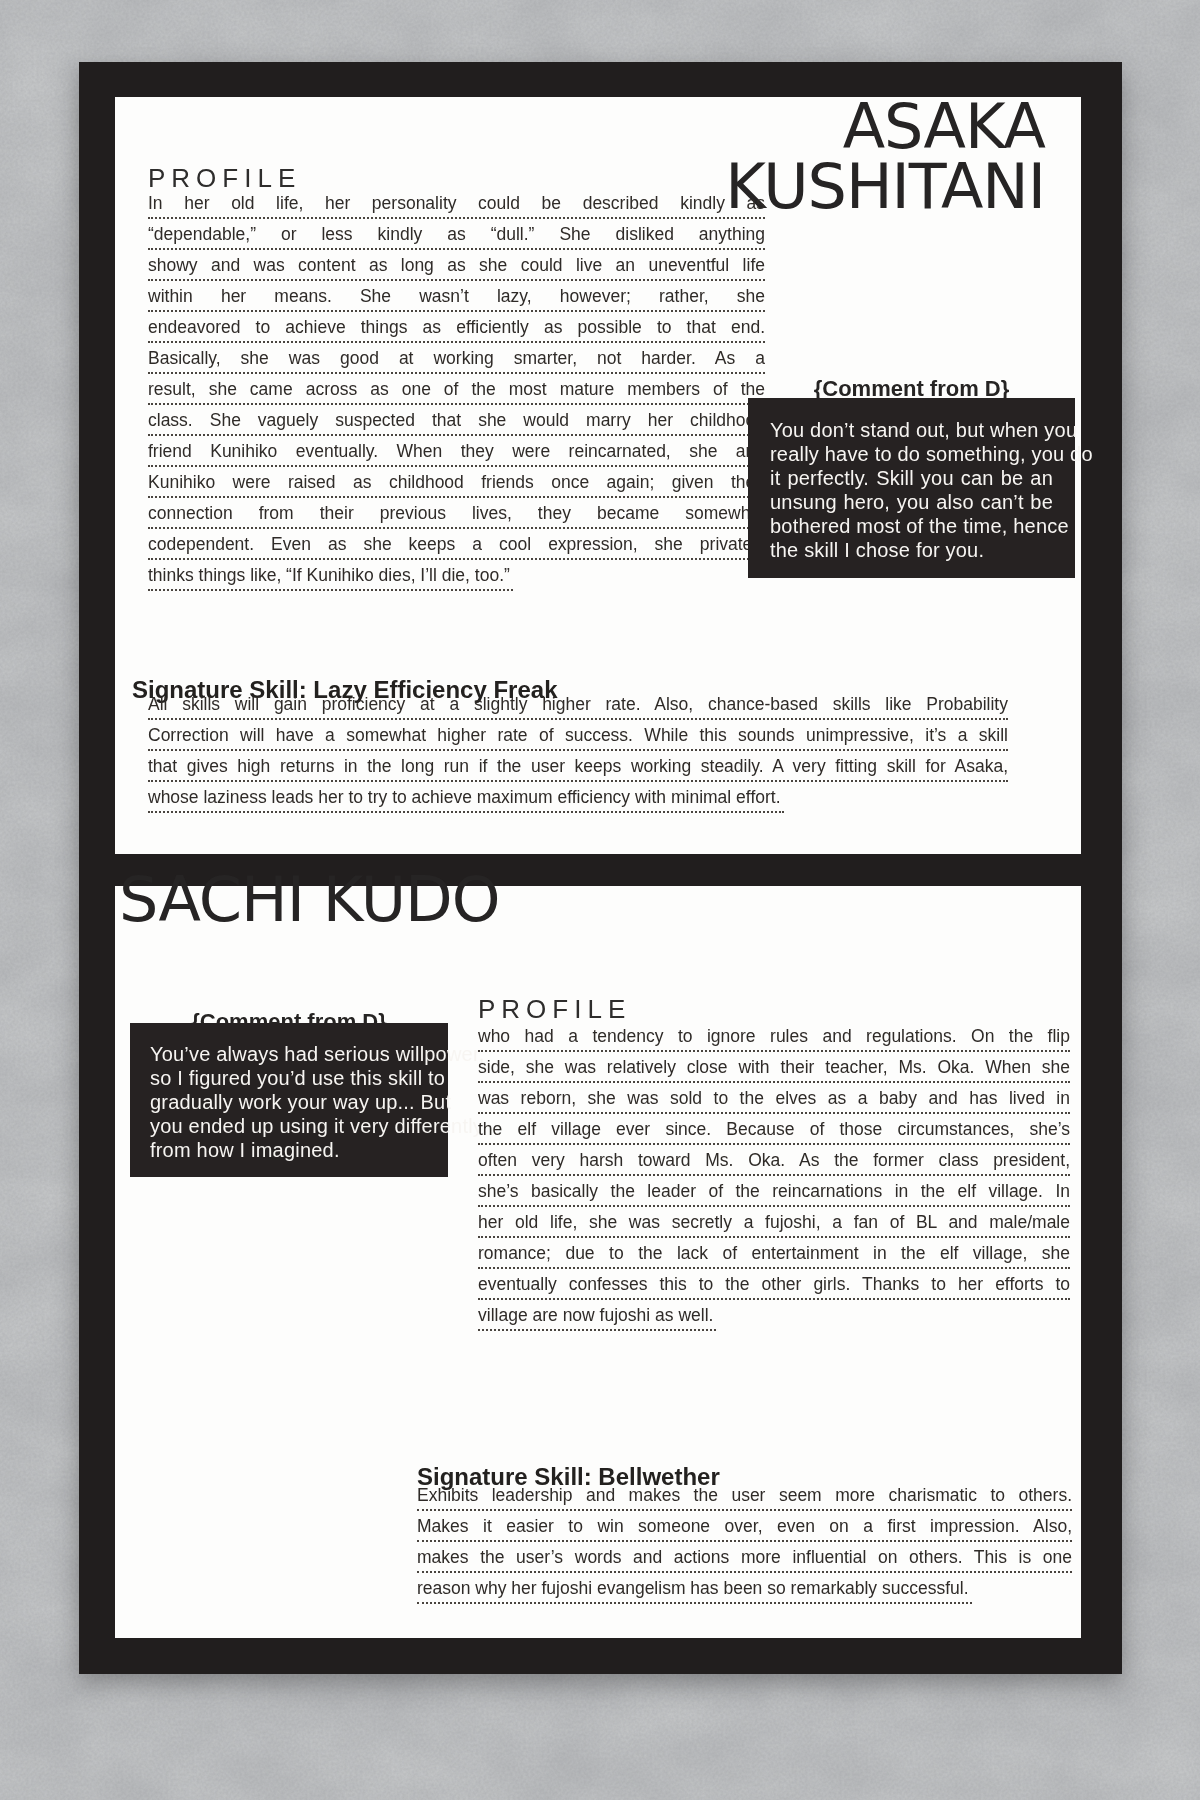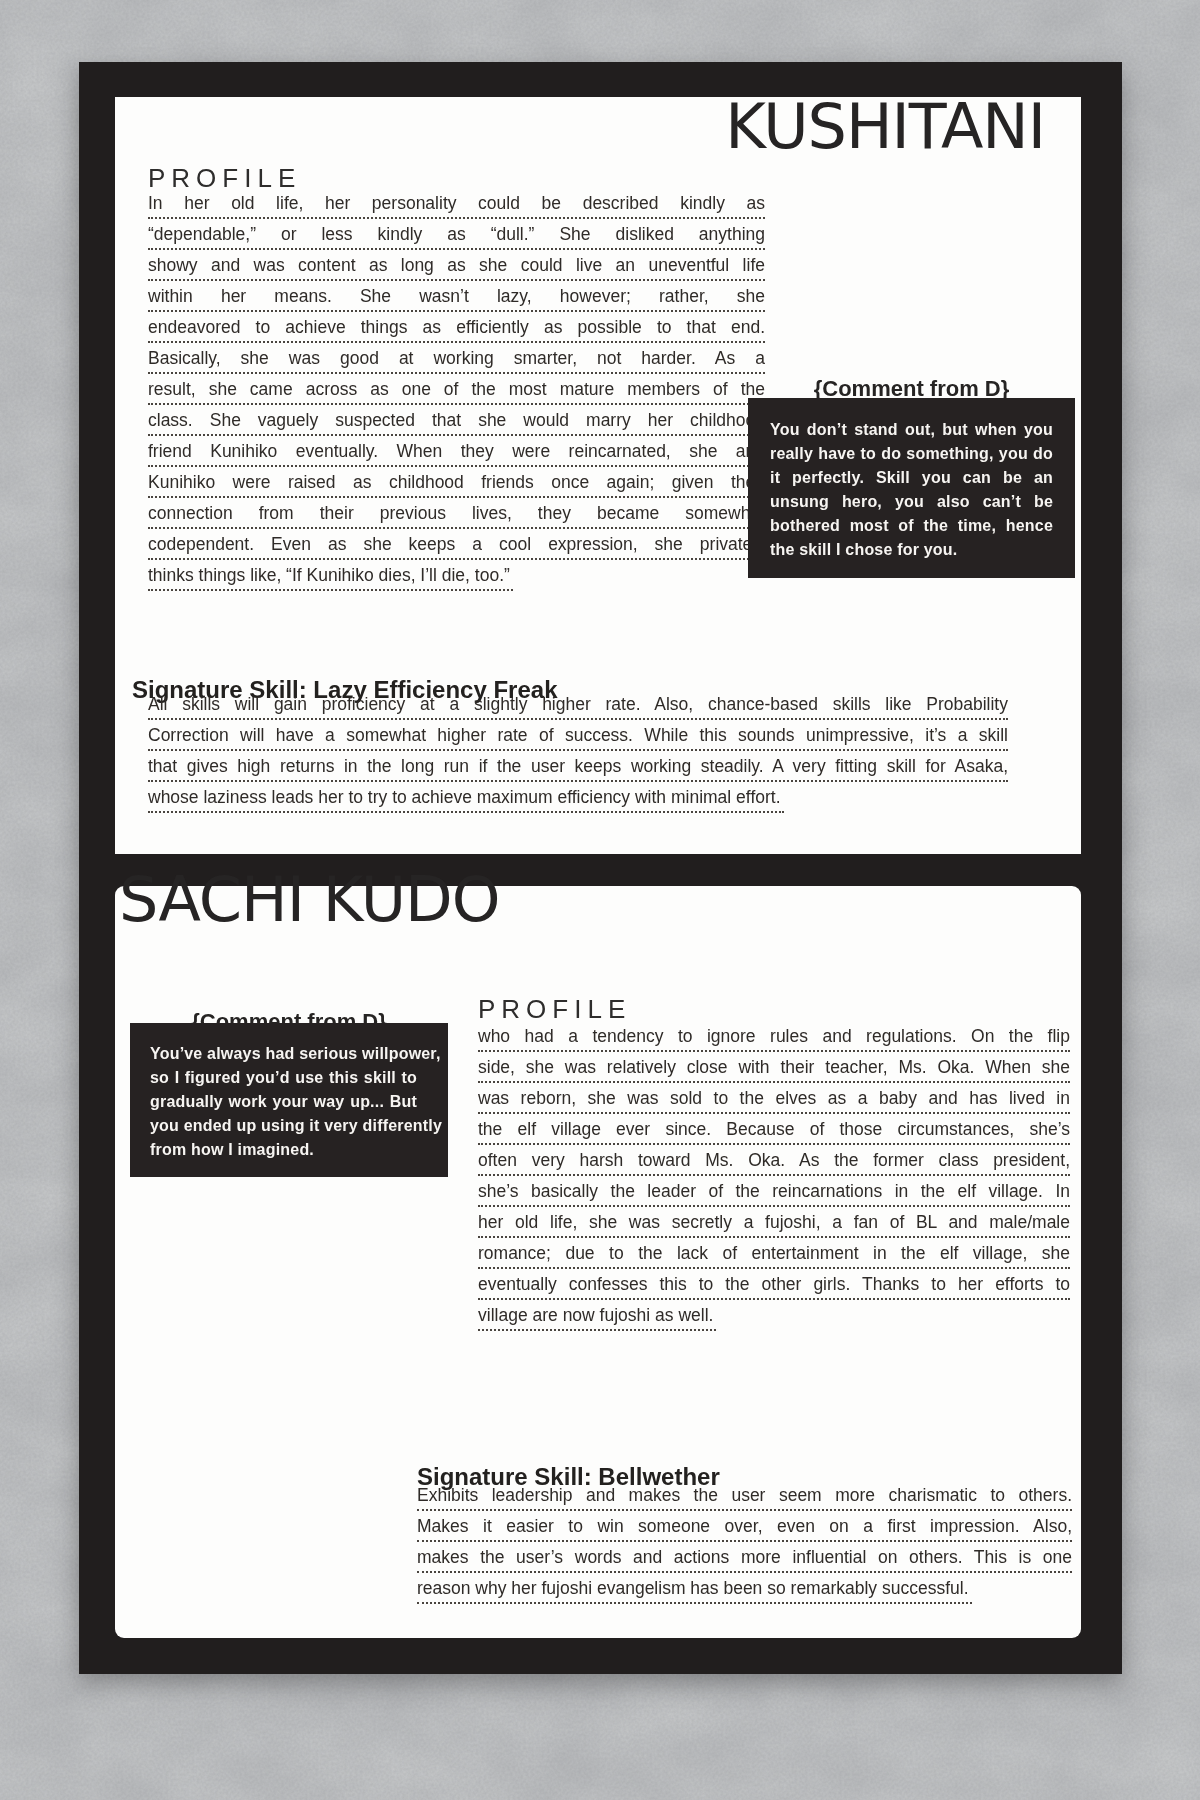--- a/index.html
+++ b/index.html
@@ -7,21 +7,21 @@
     position:relative;width:1200px;height:1800px;overflow:hidden;
     font-family:"Liberation Sans",sans-serif;background:#c7c9ca;
   }
   #bg-tex{position:absolute;left:0;top:0;z-index:0;}
   .frame{
     position:absolute;left:79px;top:62px;width:1043px;height:1612px;
     background:#211e1e;z-index:1;box-shadow:0 10px 24px rgba(40,40,42,.38);
   }
   .panel{position:absolute;background:#fdfdfc;}
   .panel.top{left:36px;top:35px;width:966px;height:757px;}
-  .panel.bottom{left:36px;top:824px;width:966px;height:752px;border-radius:9px;}
+  .panel.bottom{left:36px;top:824px;width:966px;height:752px;}
 
   .eyebrow{
     position:absolute;font-size:26px;font-weight:400;color:#2e2d2c;
     letter-spacing:6px;line-height:30px;white-space:nowrap;
   }
   .big-name{
     position:absolute;font-family:"DejaVu Sans",sans-serif;font-weight:400;
     font-size:62px;line-height:60px;letter-spacing:-1px;color:#262424;white-space:nowrap;
   }
   .big-name.right{text-align:right;}
@@ -37,21 +37,21 @@
 
   .comment-heading{
     position:absolute;text-align:center;font-size:22px;font-weight:700;
     color:#262423;line-height:28px;white-space:nowrap;
   }
   .cbox{
     position:absolute;background:#262222;color:#f7f5f2;box-sizing:border-box;
     padding:20px 22px 16px 22px;
   }
   .cbox .line{
-    font-size:16px;font-weight:700;line-height:24px;letter-spacing:.2px;
+    font-size:20px;font-weight:400;line-height:24px;letter-spacing:.2px;
     white-space:nowrap;text-align:justify;text-align-last:justify;
   }
   .cbox .line:last-child{text-align-last:auto;}
 
   .skill-heading{
     position:absolute;font-size:24px;font-weight:700;color:#23211f;
     line-height:28px;white-space:nowrap;
   }
 </style>
 </head>
@@ -75,20 +75,21 @@
     <rect width="1200" height="1800" filter="url(#grain)"></rect>
   </svg>
 
   <div class="frame">
 
     <section class="panel top">
 
       <h2 class="eyebrow" style="left:33px;top:44px;">PROFILE</h2>
 
       <div class="big-name right" style="right:36px;top:0;">
+        <div>ASAKA</div>
         <div>KUSHITANI</div>
       </div>
 
       <div class="para" style="left:33px;top:96px;width:617px;">
           <div class="line">In her old life, her personality could be described kindly as</div>
           <div class="line">“dependable,” or less kindly as “dull.” She disliked anything</div>
           <div class="line">showy and was content as long as she could live an uneventful life</div>
           <div class="line">within her means. She wasn’t lazy, however; rather, she</div>
           <div class="line">endeavored to achieve things as efficiently as possible to that end.</div>
           <div class="line">Basically, she was good at working smarter, not harder. As a</div>

